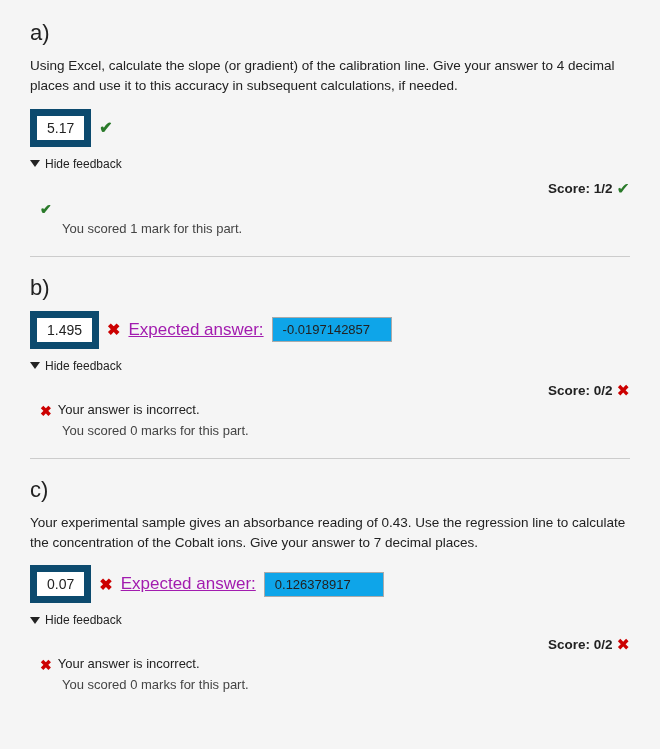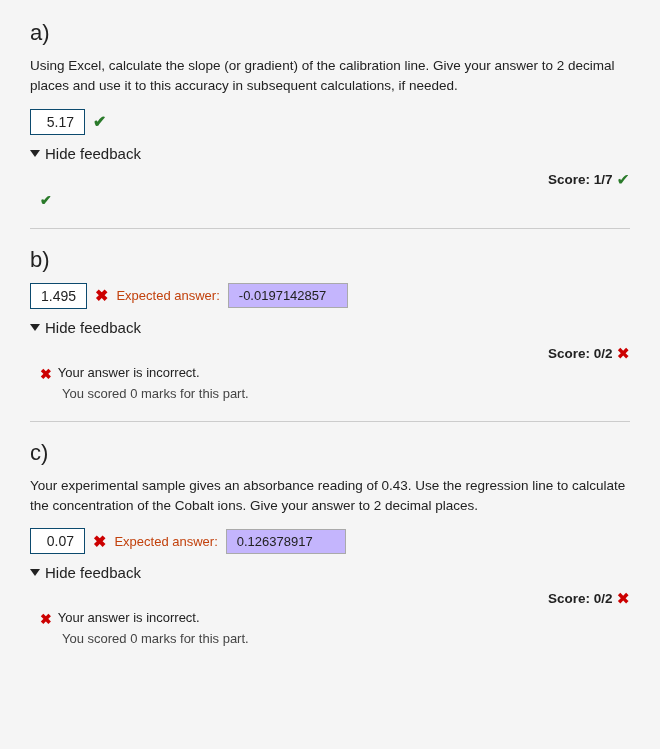--- a/index.html
+++ b/index.html
@@ -32,55 +32,56 @@
       color: #222;
     }
     .answer-row {
       display: flex;
       align-items: center;
       gap: 8px;
       margin-bottom: 10px;
       flex-wrap: wrap;
     }
     .answer-box {
-      border: 1px solid #0c4a6e;
+      border: 7px solid #0c4a6e;
       background: #fff;
       padding: 4px 10px;
       font-size: 14px;
       min-width: 55px;
-      text-align: right;
+      text-align: left;
       color: #222;
     }
     .cross-icon {
       color: #cc0000;
       font-size: 16px;
       font-weight: bold;
     }
     .check-icon {
       color: #2a7a2a;
       font-size: 16px;
       font-weight: bold;
     }
     .expected-label {
-      font-size: 13px;
-      color: #c2410c;
+      font-size: 17px;
+      color: #a21caf;
+      text-decoration: underline;
     }
     .expected-box {
       border: 1px solid #aaa;
-      background: #c4b5fd;
+      background: #0ea5e9;
       padding: 4px 10px;
       font-size: 13px;
       color: #222;
       min-width: 120px;
     }
     .feedback-toggle {
       display: flex;
       align-items: center;
       gap: 5px;
-      font-size: 15px;
+      font-size: 12px;
       color: #222;
       cursor: pointer;
       margin-bottom: 8px;
       margin-top: 4px;
     }
     .triangle-down {
       width: 0; height: 0;
       border-left: 5px solid transparent;
       border-right: 5px solid transparent;
       border-top: 7px solid #222;
@@ -139,42 +140,43 @@
       margin-left: 0;
     }
   </style>
 </head>
 <body>
 
 <div class="page">
 
   <div class="section">
     <div class="section-label">a)</div>
-    <div class="question-text">Using Excel, calculate the slope (or gradient) of the calibration line.  Give your answer to 2 decimal places and use it to this accuracy in subsequent calculations, if needed.</div>
+    <div class="question-text">Using Excel, calculate the slope (or gradient) of the calibration line.  Give your answer to 4 decimal places and use it to this accuracy in subsequent calculations, if needed.</div>
 
     <div class="answer-row">
       <div class="answer-box">5.17</div>
       <span class="check-icon">✔</span>
     </div>
 
     <div class="feedback-outer">
       <div class="feedback-toggle">
         <span class="triangle-down"></span>
         <span>Hide feedback</span>
       </div>
 
       <div class="score-row">
-        <span class="score-text">Score: 1/7</span>
+        <span class="score-text">Score: 1/2</span>
         <span class="score-icon-correct">✔</span>
       </div>
 
       <div class="feedback-block">
         <div class="feedback-item">
           <span class="feedback-icon correct">✔</span>
         </div>
+        <div class="sub-text" style="margin-left:22px;">You scored 1 mark for this part.</div>
       </div>
     </div>
   </div>
 
   <hr class="divider">
 
   <div class="section">
     <div class="section-label">b)</div>
 
     <div class="answer-row">
@@ -202,21 +204,21 @@
         </div>
         <div class="sub-text" style="margin-left:22px;">You scored 0 marks for this part.</div>
       </div>
     </div>
   </div>
 
   <hr class="divider">
 
   <div class="section">
     <div class="section-label">c)</div>
-    <div class="question-text">Your experimental sample gives an absorbance reading of 0.43. Use the regression line to calculate the concentration of the Cobalt ions. Give your answer to 2 decimal places.</div>
+    <div class="question-text">Your experimental sample gives an absorbance reading of 0.43. Use the regression line to calculate the concentration of the Cobalt ions. Give your answer to 7 decimal places.</div>
 
     <div class="answer-row">
       <div class="answer-box">0.07</div>
       <span class="cross-icon">✖</span>
       <span class="expected-label">Expected answer:</span>
       <div class="expected-box">0.126378917</div>
     </div>
 
     <div class="feedback-outer">
       <div class="feedback-toggle">

